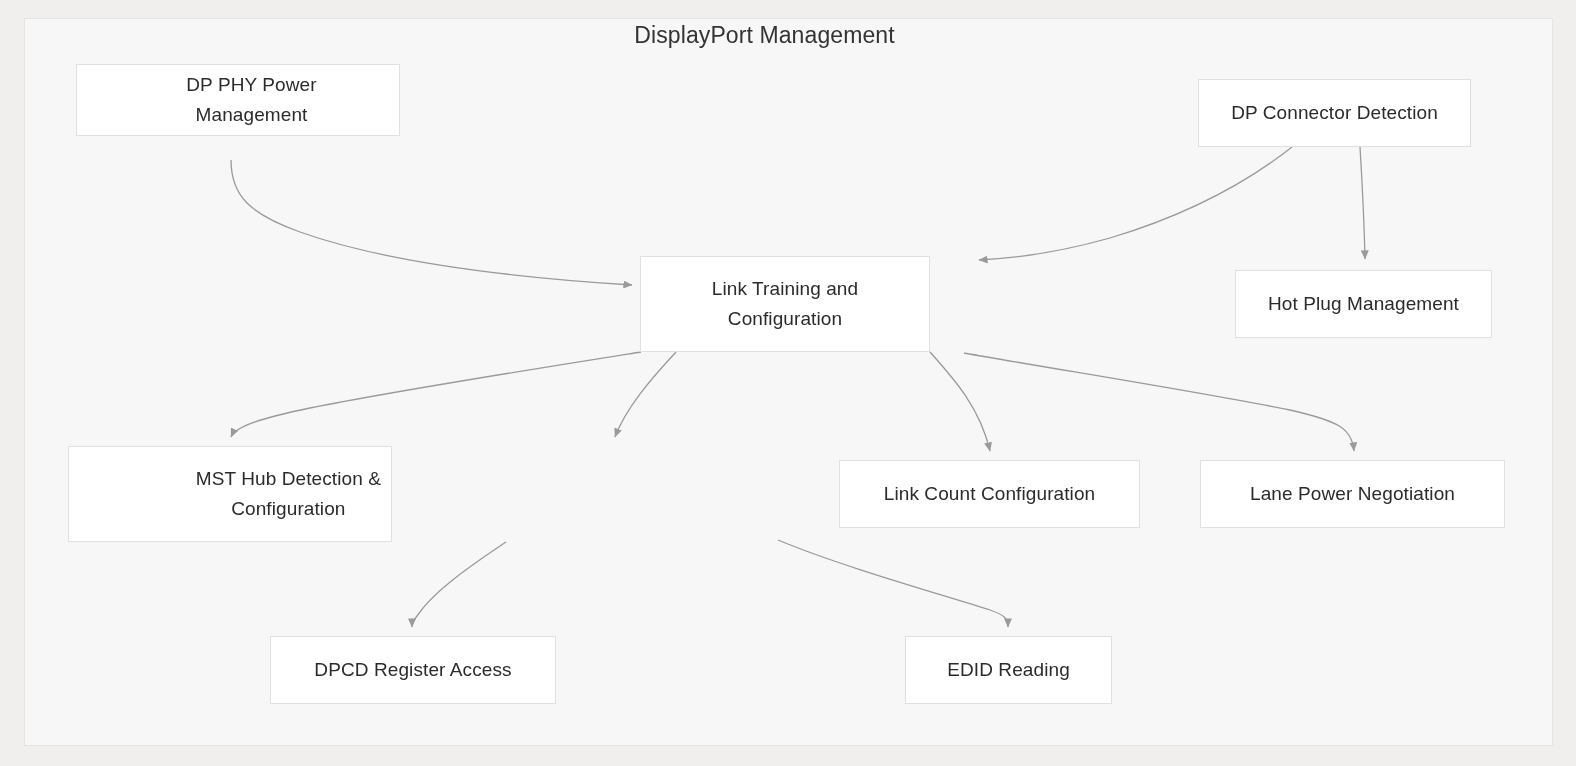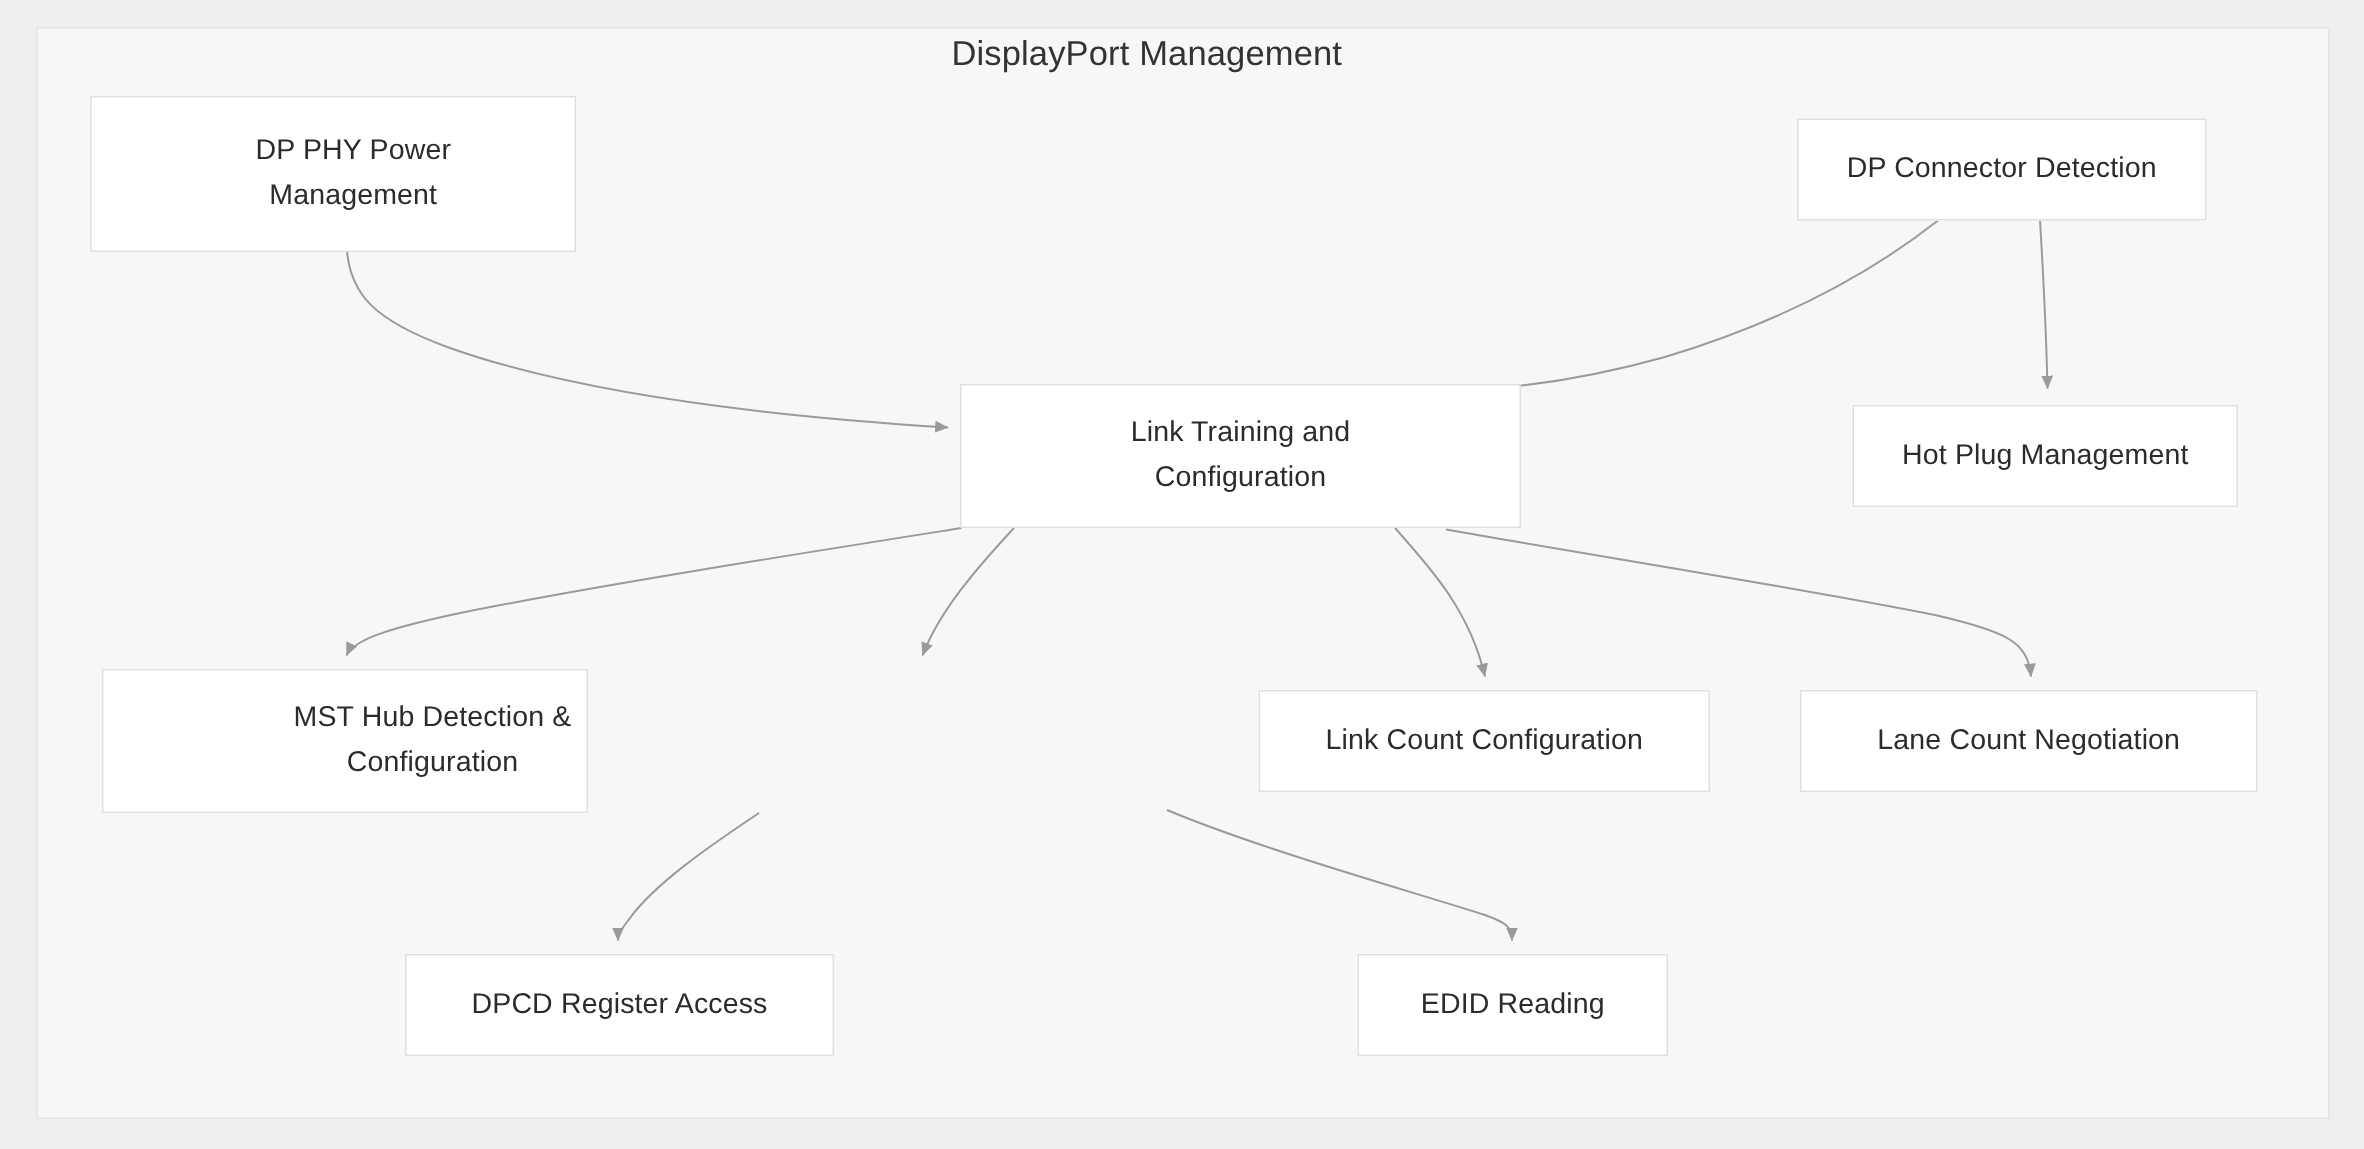--- a/index.html
+++ b/index.html
@@ -86,50 +86,50 @@
       <path d="M1360,147 C1362,180 1364,216 1365,259"></path>
       <path d="M641,352 C540,368 400,390 310,408 C262,418 236,426 231,437"></path>
       <path d="M676,352 C650,380 626,408 615,437"></path>
       <path d="M930,352 C955,380 980,408 990,451"></path>
       <path d="M964,353 C1060,370 1200,392 1290,410 C1338,421 1352,428 1354,451"></path>
       <path d="M506,542 C470,566 436,590 420,612 C414,620 412,622 412,627"></path>
       <path d="M778,540 C840,566 940,594 990,610 C1004,615 1008,618 1008,627"></path>
     </g>
   </svg>
 
-  <div class="node" style="left:60px; top:64px; width:324px; height:104px;padding-left:27px;">
+  <div class="node" style="left:76px; top:64px; width:324px; height:72px;padding-left:27px;">
     <span class="node-label">DP PHY Power
 Management</span>
   </div>
 
   <div class="node" style="left:1198px; top:79px; width:273px; height:68px;">
     <span class="node-label">DP Connector Detection</span>
   </div>
 
-  <div class="node" style="left:640px; top:256px; width:374px; height:96px;">
+  <div class="node" style="left:640px; top:256px; width:290px; height:96px;">
     <span class="node-label">Link Training and
 Configuration</span>
   </div>
 
   <div class="node" style="left:1235px; top:270px; width:257px; height:68px;">
     <span class="node-label">Hot Plug Management</span>
   </div>
 
   <div class="node" style="left:68px; top:446px; width:324px; height:96px;justify-content:flex-end;">
     <span class="node-label">MST Hub Detection &amp;
 Configuration</span>
   </div>
 
 
   <div class="node" style="left:839px; top:460px; width:301px; height:68px;">
     <span class="node-label">Link Count Configuration</span>
   </div>
 
   <div class="node" style="left:1200px; top:460px; width:305px; height:68px;">
-    <span class="node-label">Lane Count Negotiation</span>
+    <span class="node-label">Lane Power Negotiation</span>
   </div>
 
   <div class="node" style="left:905px; top:636px; width:207px; height:68px;">
     <span class="node-label">EDID Reading</span>
   </div>
 
   <div class="node" style="left:270px; top:636px; width:286px; height:68px;">
     <span class="node-label">DPCD Register Access</span>
   </div>
 

